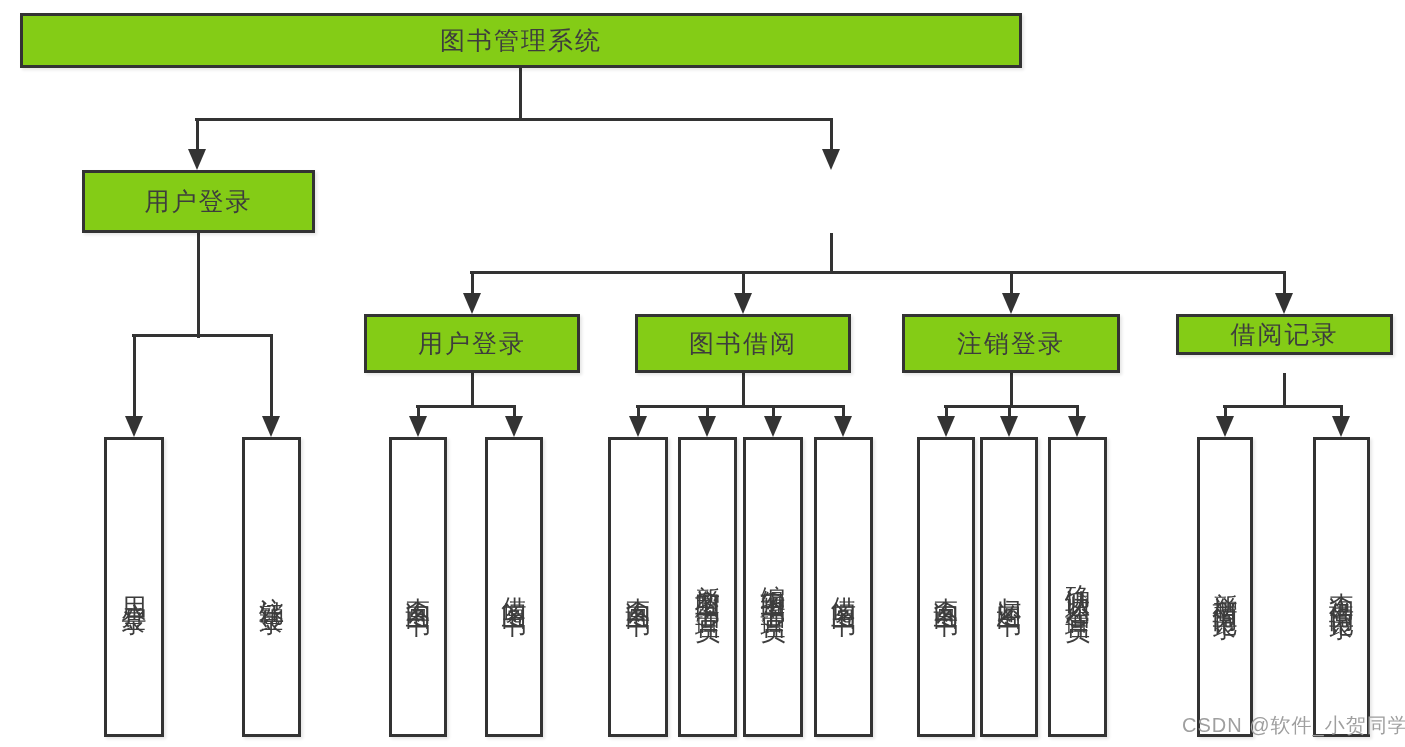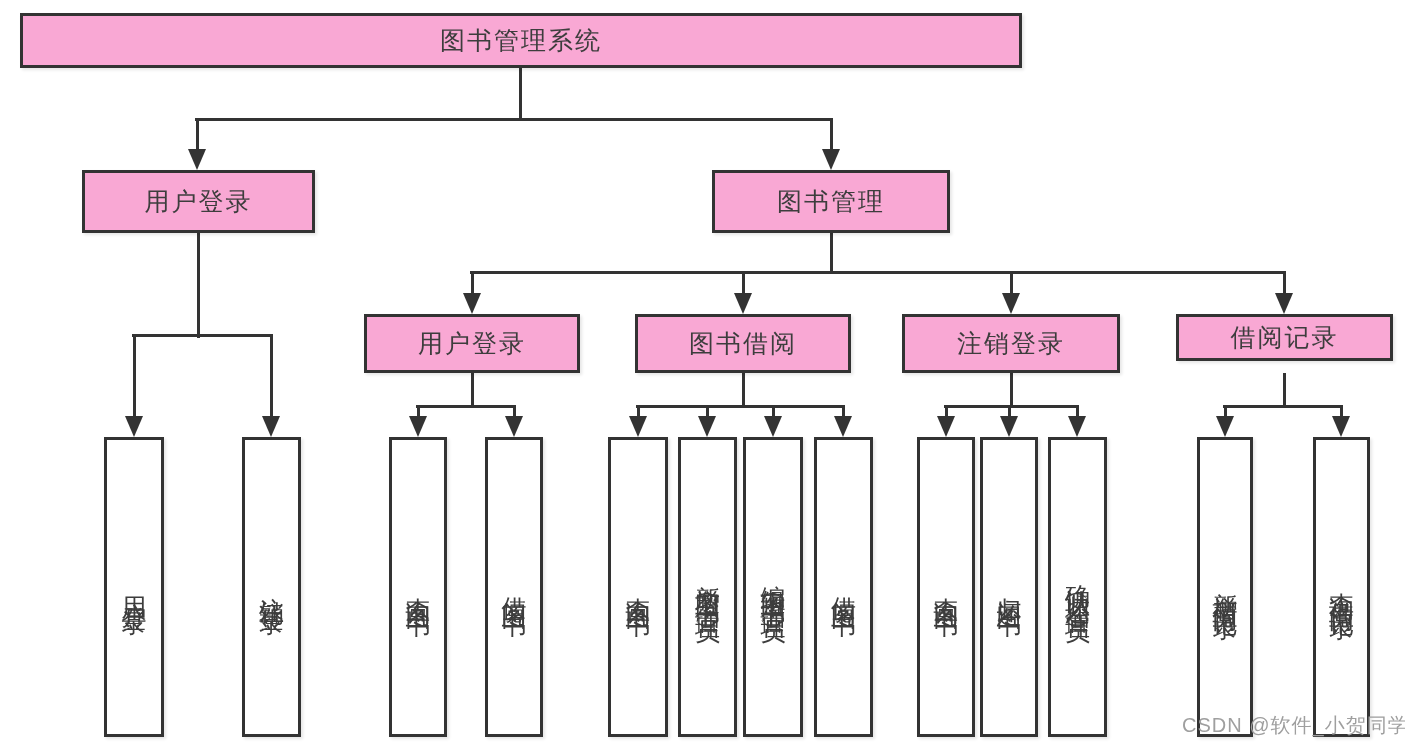--- a/index.html
+++ b/index.html
@@ -13,21 +13,21 @@
   .canvas{
     position:relative;
     width:1405px;
     height:747px;
     background:#ffffff;
     overflow:hidden;
   }
   
   .hbox{
     position:absolute;
-    background:#f9a8d4;
+    background:#84cc16;
     border:3px solid var(--line);
     display:flex;
     align-items:center;
     justify-content:center;
     color:var(--text);
     font-size:25px;
     letter-spacing:2px;
     box-shadow:2px 2px 3px rgba(0,0,0,0.10);
     z-index:2;
   }
@@ -137,29 +137,28 @@
   <div class="hl" style="left:1223px;top:405px;width:120px;"></div>
   <div class="vl" style="left:1224px;top:406px;height:13px;"></div>
   <div class="ar" style="left:1216px;top:416px;"></div>
   <div class="vl" style="left:1340px;top:406px;height:13px;"></div>
   <div class="ar" style="left:1332px;top:416px;"></div>
 
   <div class="hbox" style="left:20px;top:13px;width:1002px;height:55px;">图书管理系统</div>
 
   <div class="hbox" style="left:82px;top:170px;width:233px;height:63px;">用户登录</div>
 
-  <div class="hbox" style="left:712px;top:170px;width:238px;height:63px;">图书管理</div>
 
   <div class="hbox" style="left:364px;top:314px;width:216px;height:59px;">用户登录</div>
 
   <div class="hbox" style="left:635px;top:314px;width:216px;height:59px;">图书借阅</div>
 
   <div class="hbox" style="left:902px;top:314px;width:218px;height:59px;">注销登录</div>
 
-  <div class="hbox" style="left:1176px;top:314px;width:217px;height:47px;">借阅记录</div>
+  <div class="hbox" style="left:1176px;top:314px;width:217px;height:41px;">借阅记录</div>
 
   <div class="vbox" style="left:104px;width:60px;">
     <span>用户登录</span>
   </div>
   <div class="vbox" style="left:242px;width:59px;">
     <span>注销登录</span>
   </div>
 
   <div class="vbox" style="left:389px;width:58px;">
     <span>查询图书</span>

